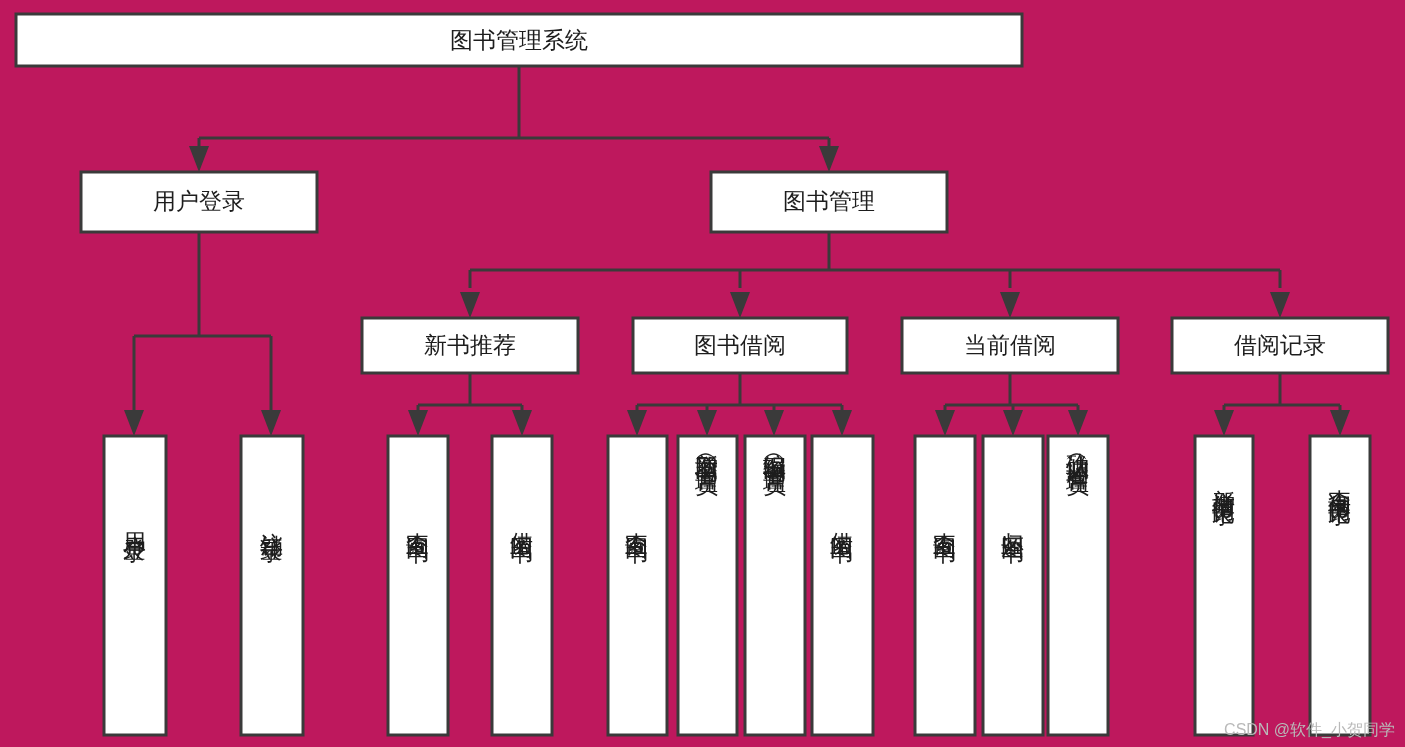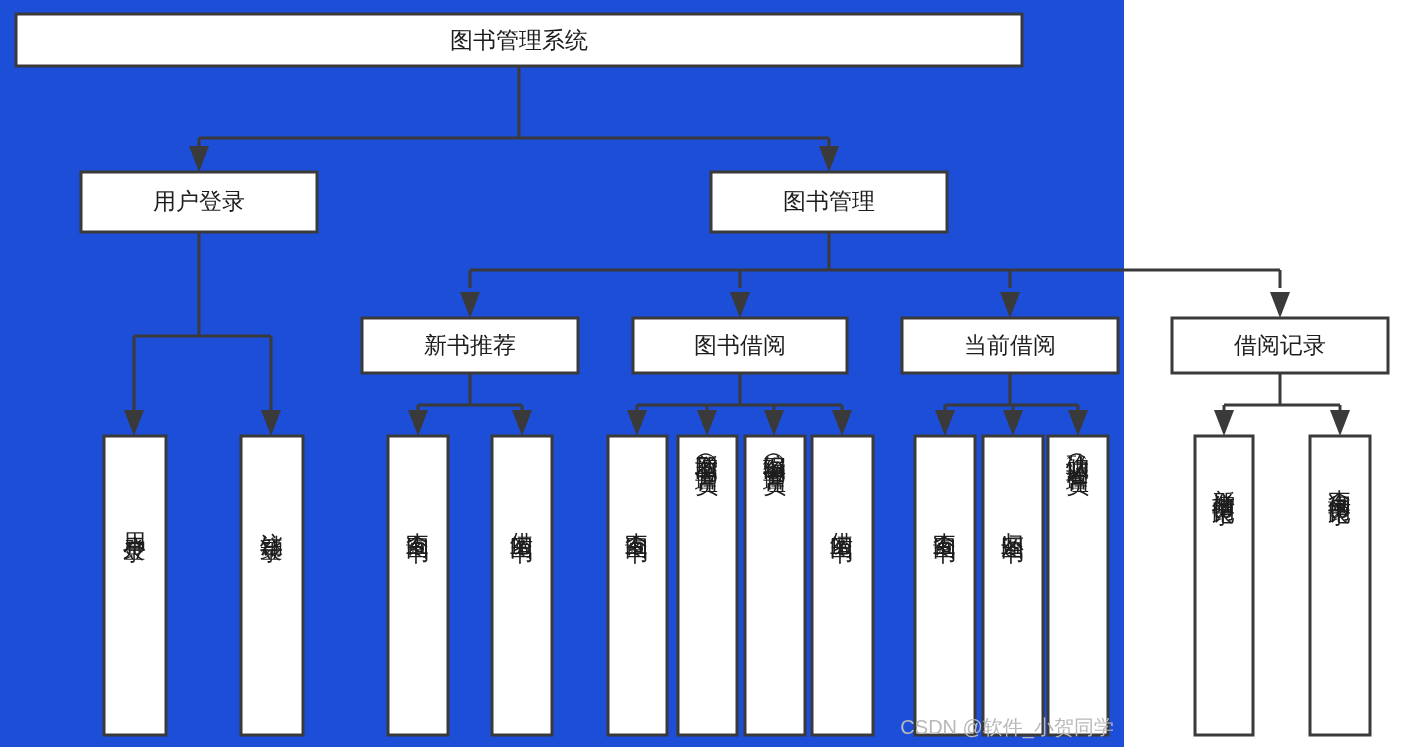--- a/index.html
+++ b/index.html
@@ -8,23 +8,23 @@
     background: #ffffff;
   }
   body {
     width: 1405px;
     height: 747px;
     font-family: "Liberation Sans", "DejaVu Sans", sans-serif;
     overflow: hidden;
   }
   #diagram-root {
     position: relative;
-    width: 1124px;
+    width: 1405px;
     height: 747px;
-    background: #1d4ed8;
+    background: #be185d;
   }
   svg.diagram {
     display: block;
     width: 1405px;
     height: 747px;
   }
   .node-box {
     fill: #ffffff;
     stroke: #3a3a3a;
     stroke-width: 3;
@@ -53,21 +53,21 @@
     text-anchor: middle;
     writing-mode: vertical-rl;
     glyph-orientation-vertical: 0;
     letter-spacing: 3px;
   }
   .watermark {
     position: absolute;
     right: 10px;
     bottom: 6px;
     font-family: "Liberation Sans", "DejaVu Sans", sans-serif;
-    font-size: 20px;
+    font-size: 16px;
     color: #b9b9b9;
     white-space: nowrap;
     pointer-events: none;
     user-select: none;
   }
 </style>
 </head>
 <body>
 
 <div id="diagram-root">

